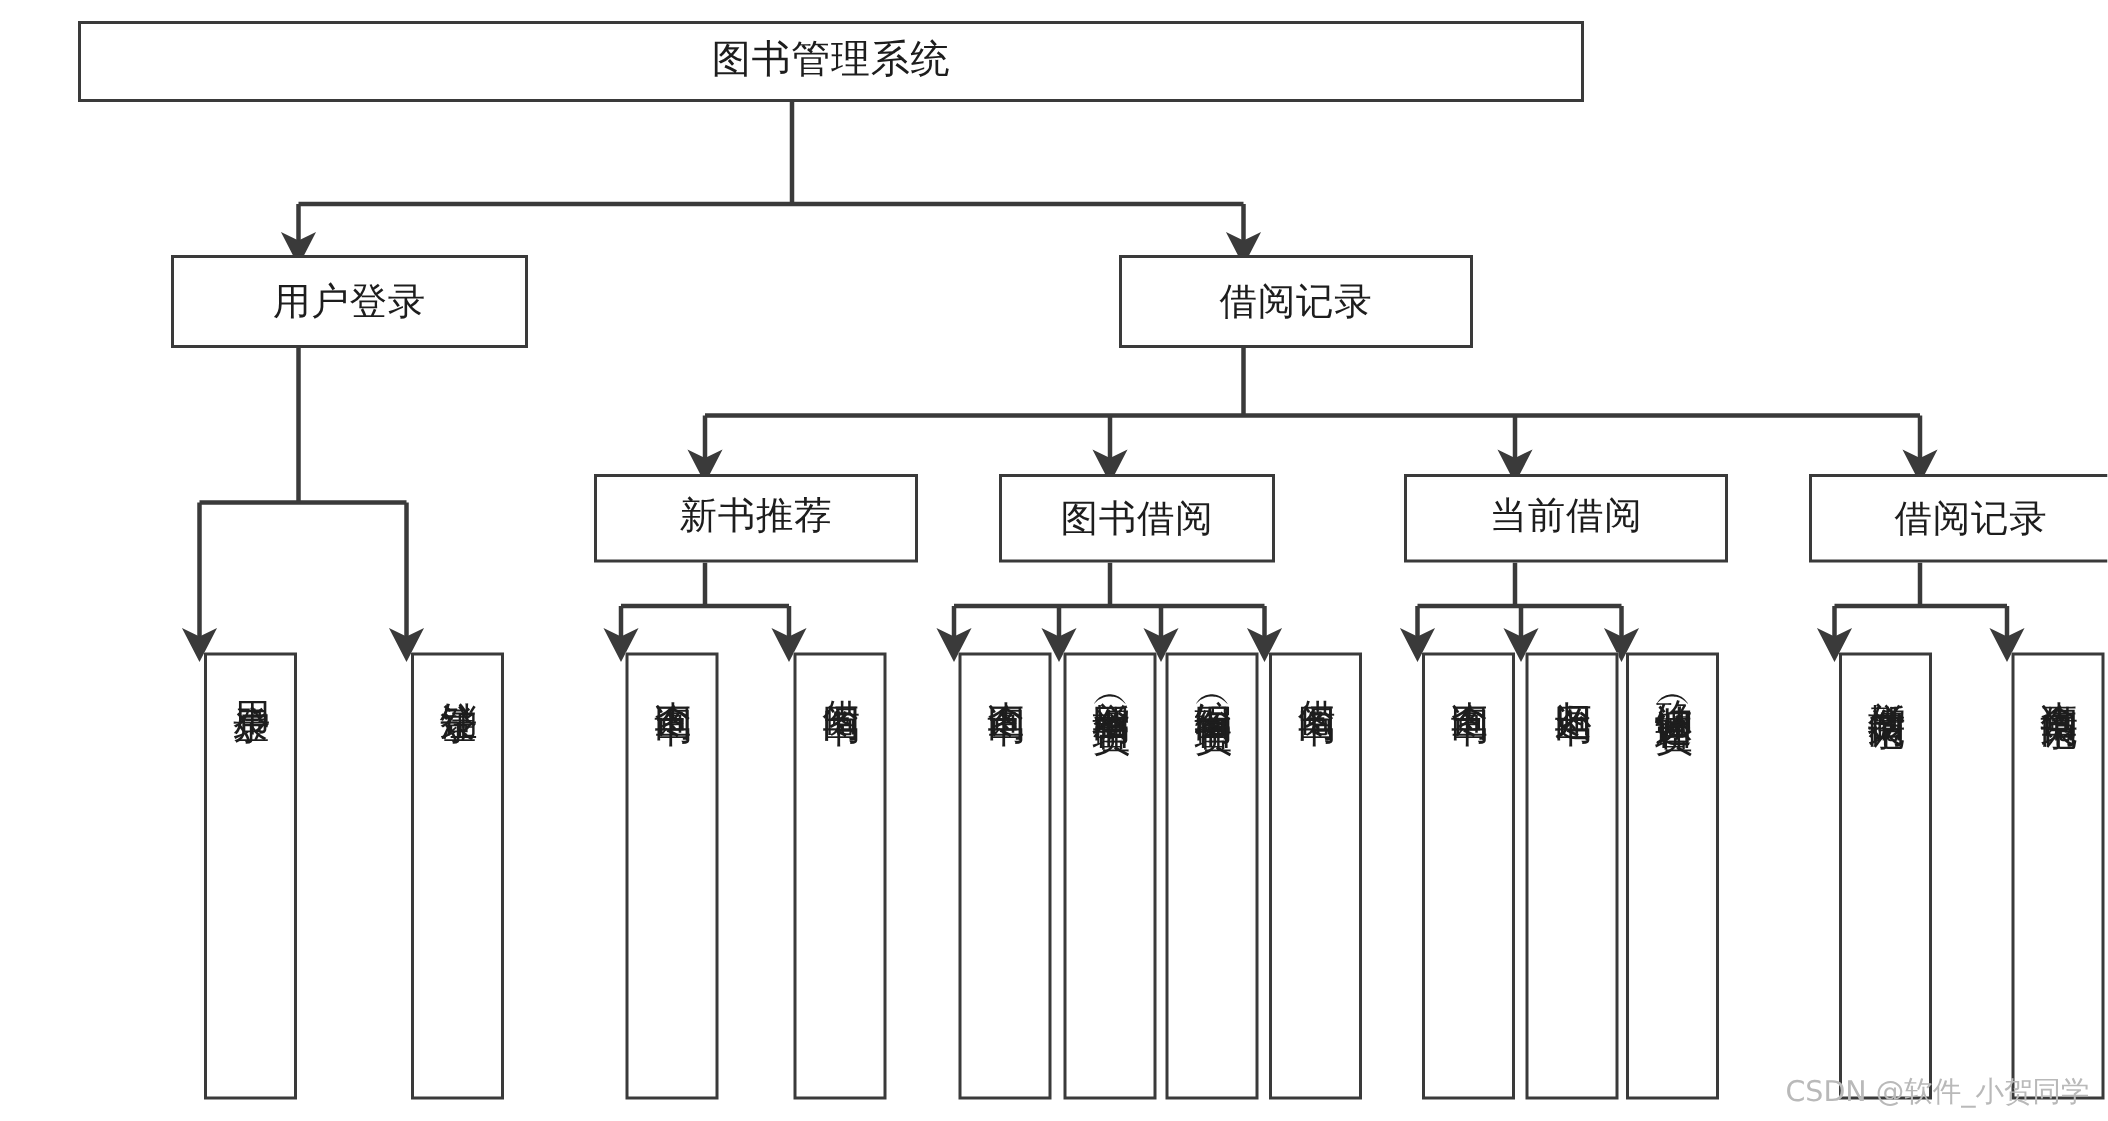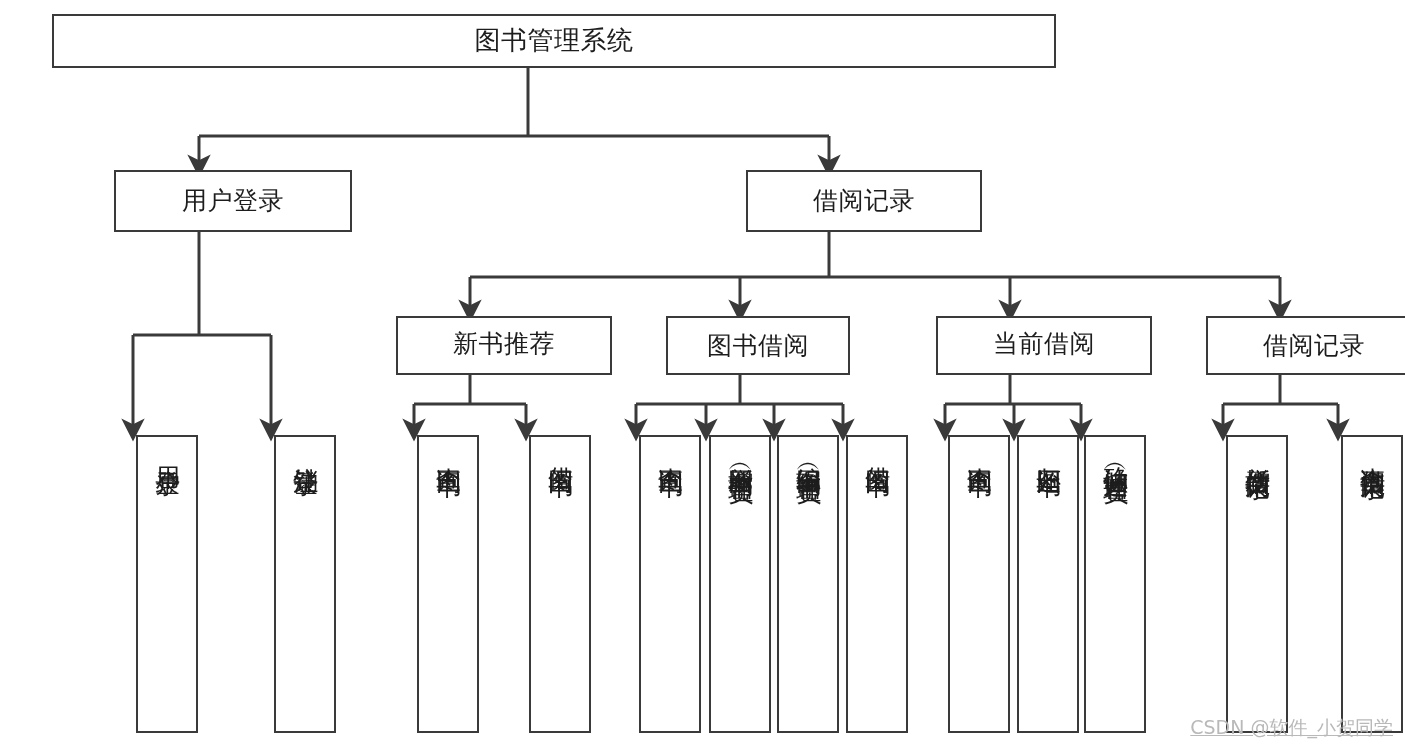--- a/index.html
+++ b/index.html
@@ -67,21 +67,20 @@
   }
   #watermark {
     position: absolute;
     right: 12px;
     bottom: 6px;
     font-size: 19px;
     color: #b9b9b9;
     z-index: 5;
     pointer-events: none;
     white-space: nowrap;
-    text-decoration: underline;
   }
 </style>
 </head>
 <body>
 
 <div id="diagram-root">
 
   <svg id="edge-layer" viewBox="0 0 1405 747" width="1405" height="747" xmlns="http://www.w3.org/2000/svg">
     <defs>
       <marker id="arrow" markerWidth="9" markerHeight="9" refX="4.2" refY="4.3" orient="auto" markerUnits="strokeWidth">

